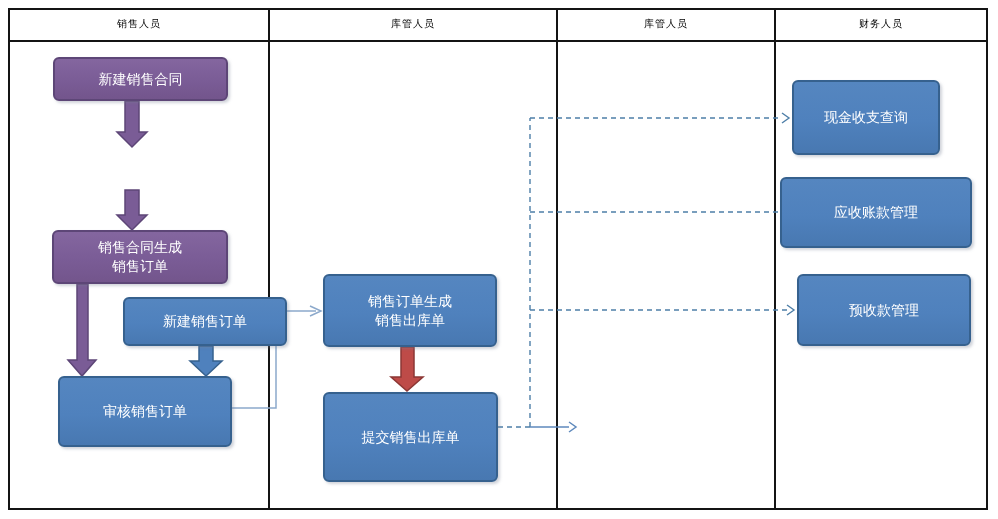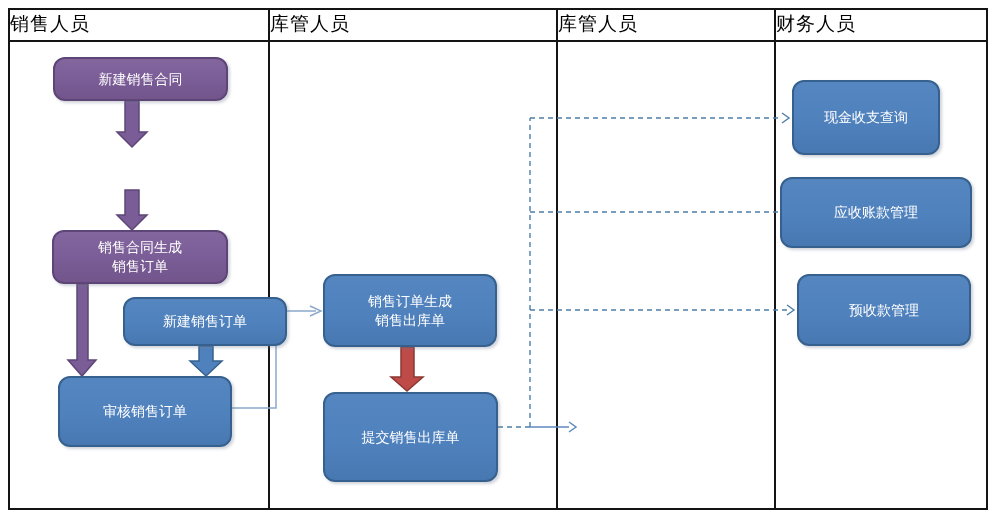--- a/index.html
+++ b/index.html
@@ -7,27 +7,27 @@
     position:relative;width:998px;height:519px;background:#ffffff;
     font-family:"Liberation Sans","DejaVu Sans",sans-serif;overflow:hidden;
   }
   .frame{
     position:absolute;left:8px;top:8px;width:980px;height:502px;
     border:2px solid #141414;box-sizing:border-box;background:#fff;
   }
   .vdiv{position:absolute;top:8px;height:502px;width:2px;background:#141414;}
   .hsep{position:absolute;left:8px;top:40px;width:980px;height:2px;background:#141414;}
   .lane-header{
-    position:absolute;top:8px;height:32px;line-height:32px;
-    font-size:19px;color:#000;letter-spacing:1px;
+    position:absolute;top:8px;height:32px;line-height:32px;text-align:center;
+    font-size:10px;color:#000;letter-spacing:1px;
   }
   .node{
     position:absolute;display:flex;align-items:center;justify-content:center;
     text-align:center;color:#ffffff;font-size:14px;line-height:19px;
-    box-sizing:border-box;border-radius:12px;white-space:pre-line;
+    box-sizing:border-box;border-radius:6px;white-space:pre-line;
     box-shadow:2px 2px 3px rgba(120,130,150,0.35);
   }
   .purple{
     background:linear-gradient(180deg,#84669f 0%,#7a5c96 55%,#73558c 100%);
     border:2px solid #5d4677;
   }
   .blue{
     background:linear-gradient(180deg,#5586c0 0%,#4f81bd 55%,#4878b1 100%);
     border:2px solid #36618e;
   }

